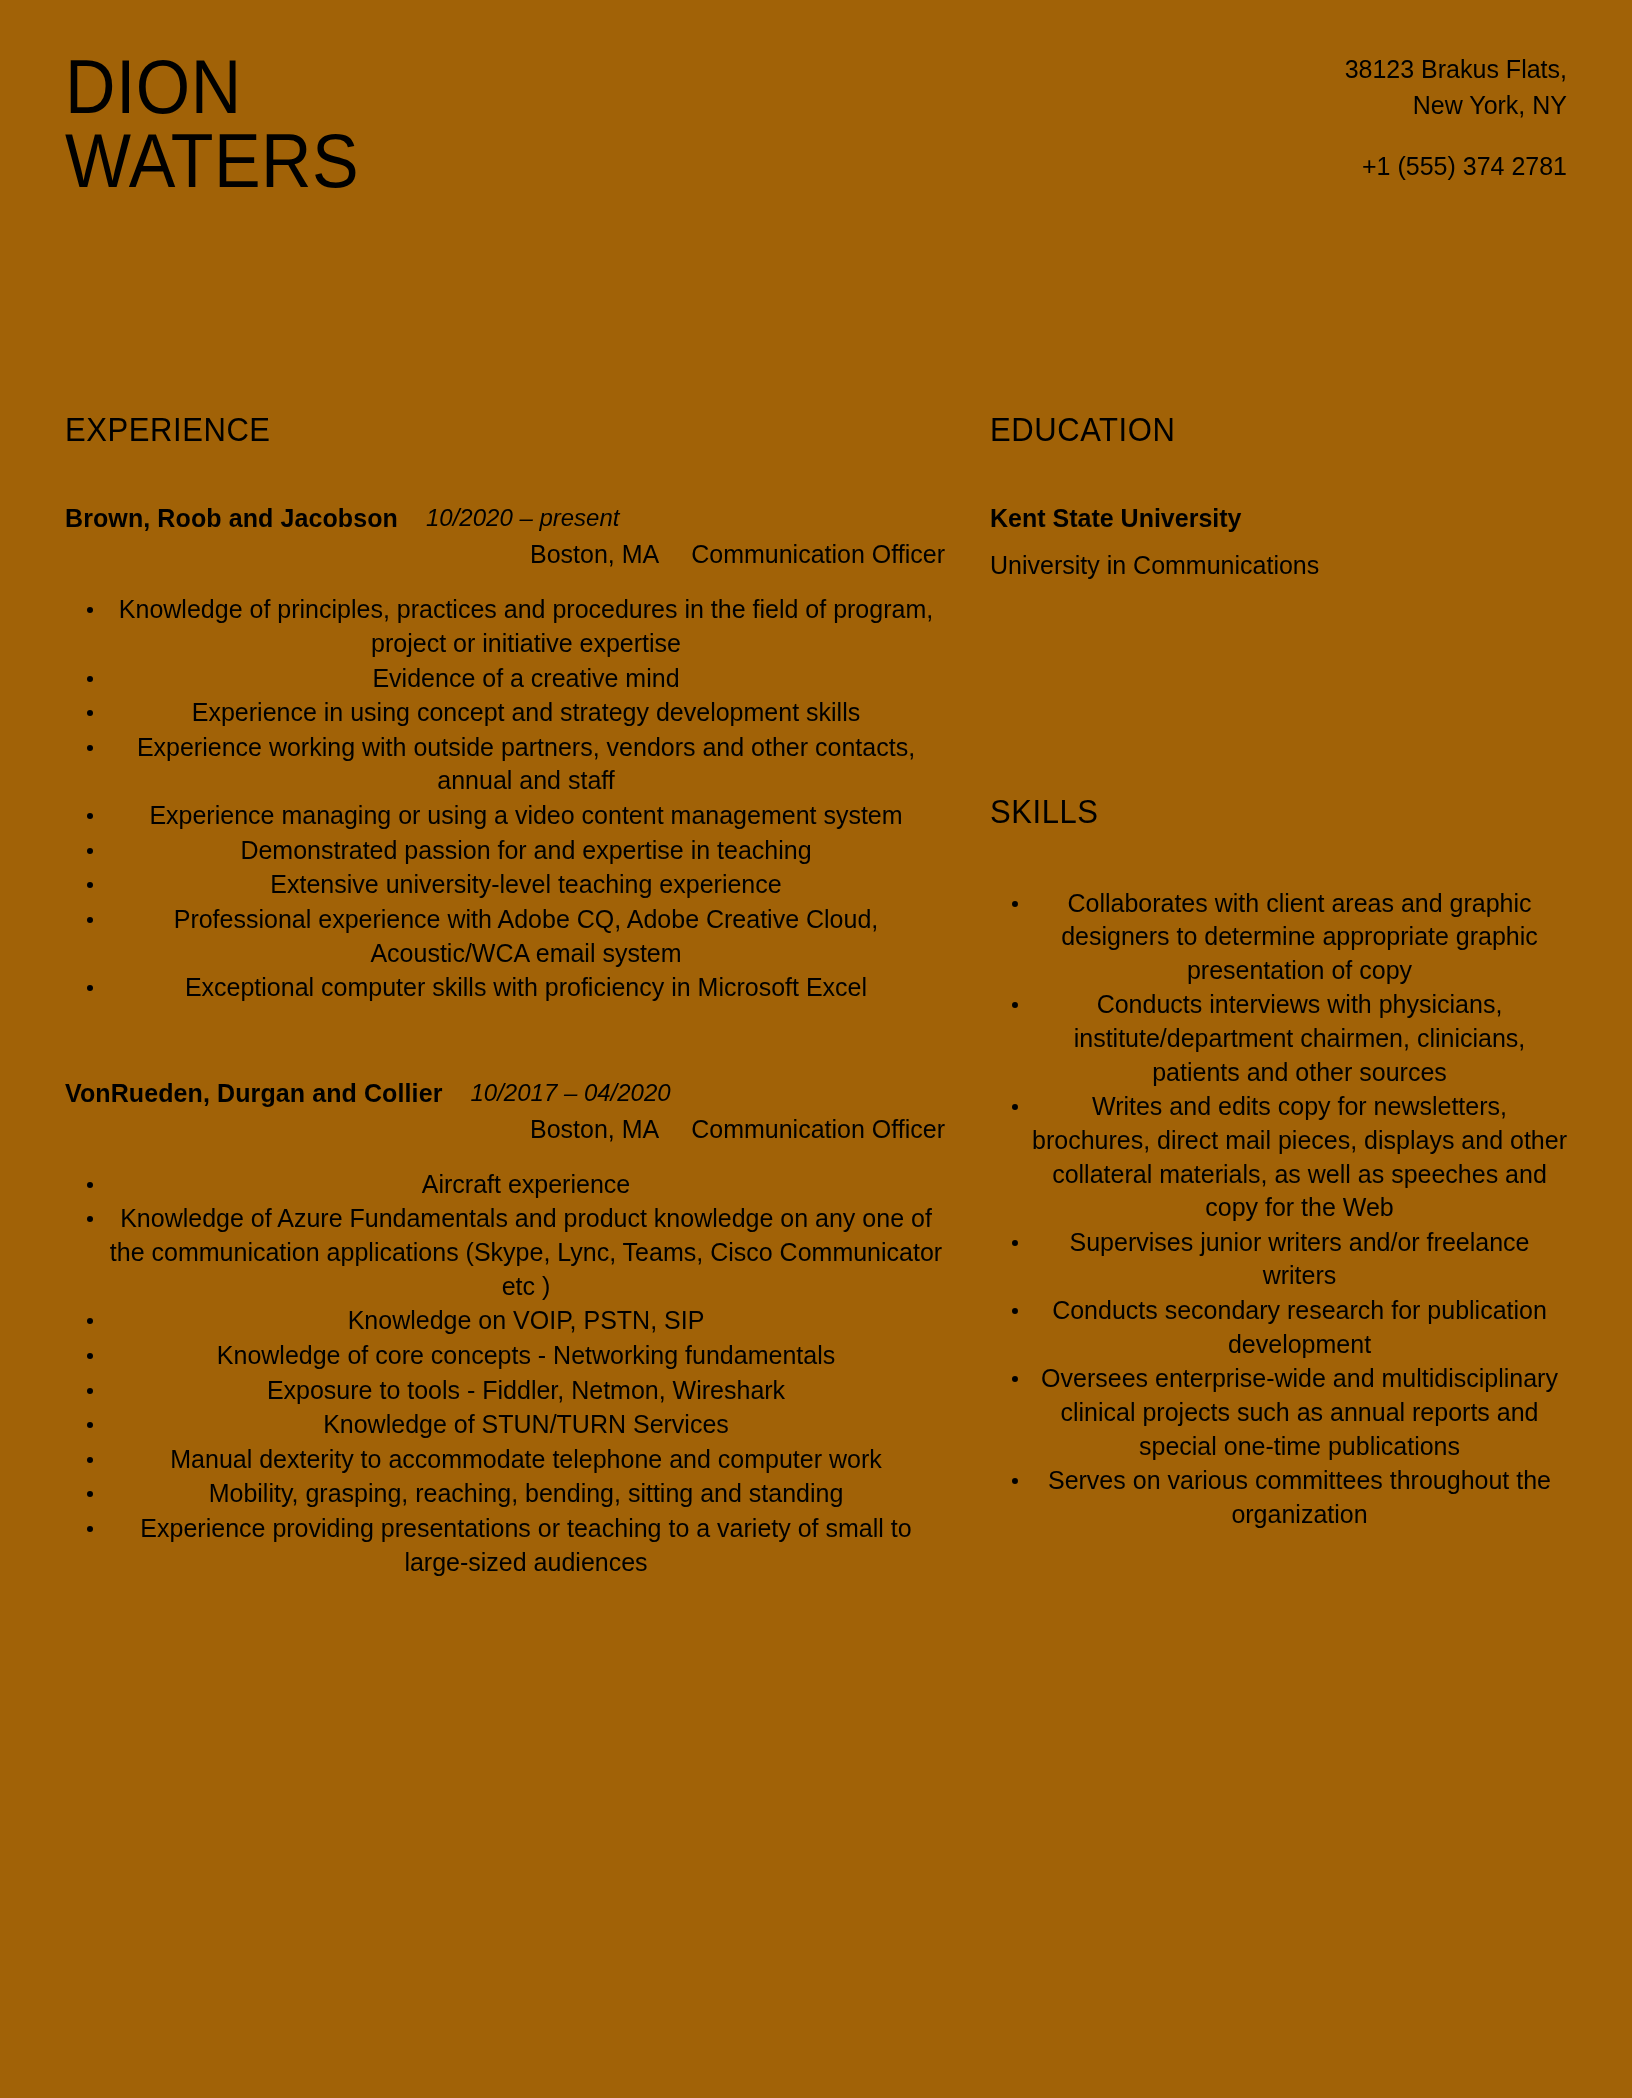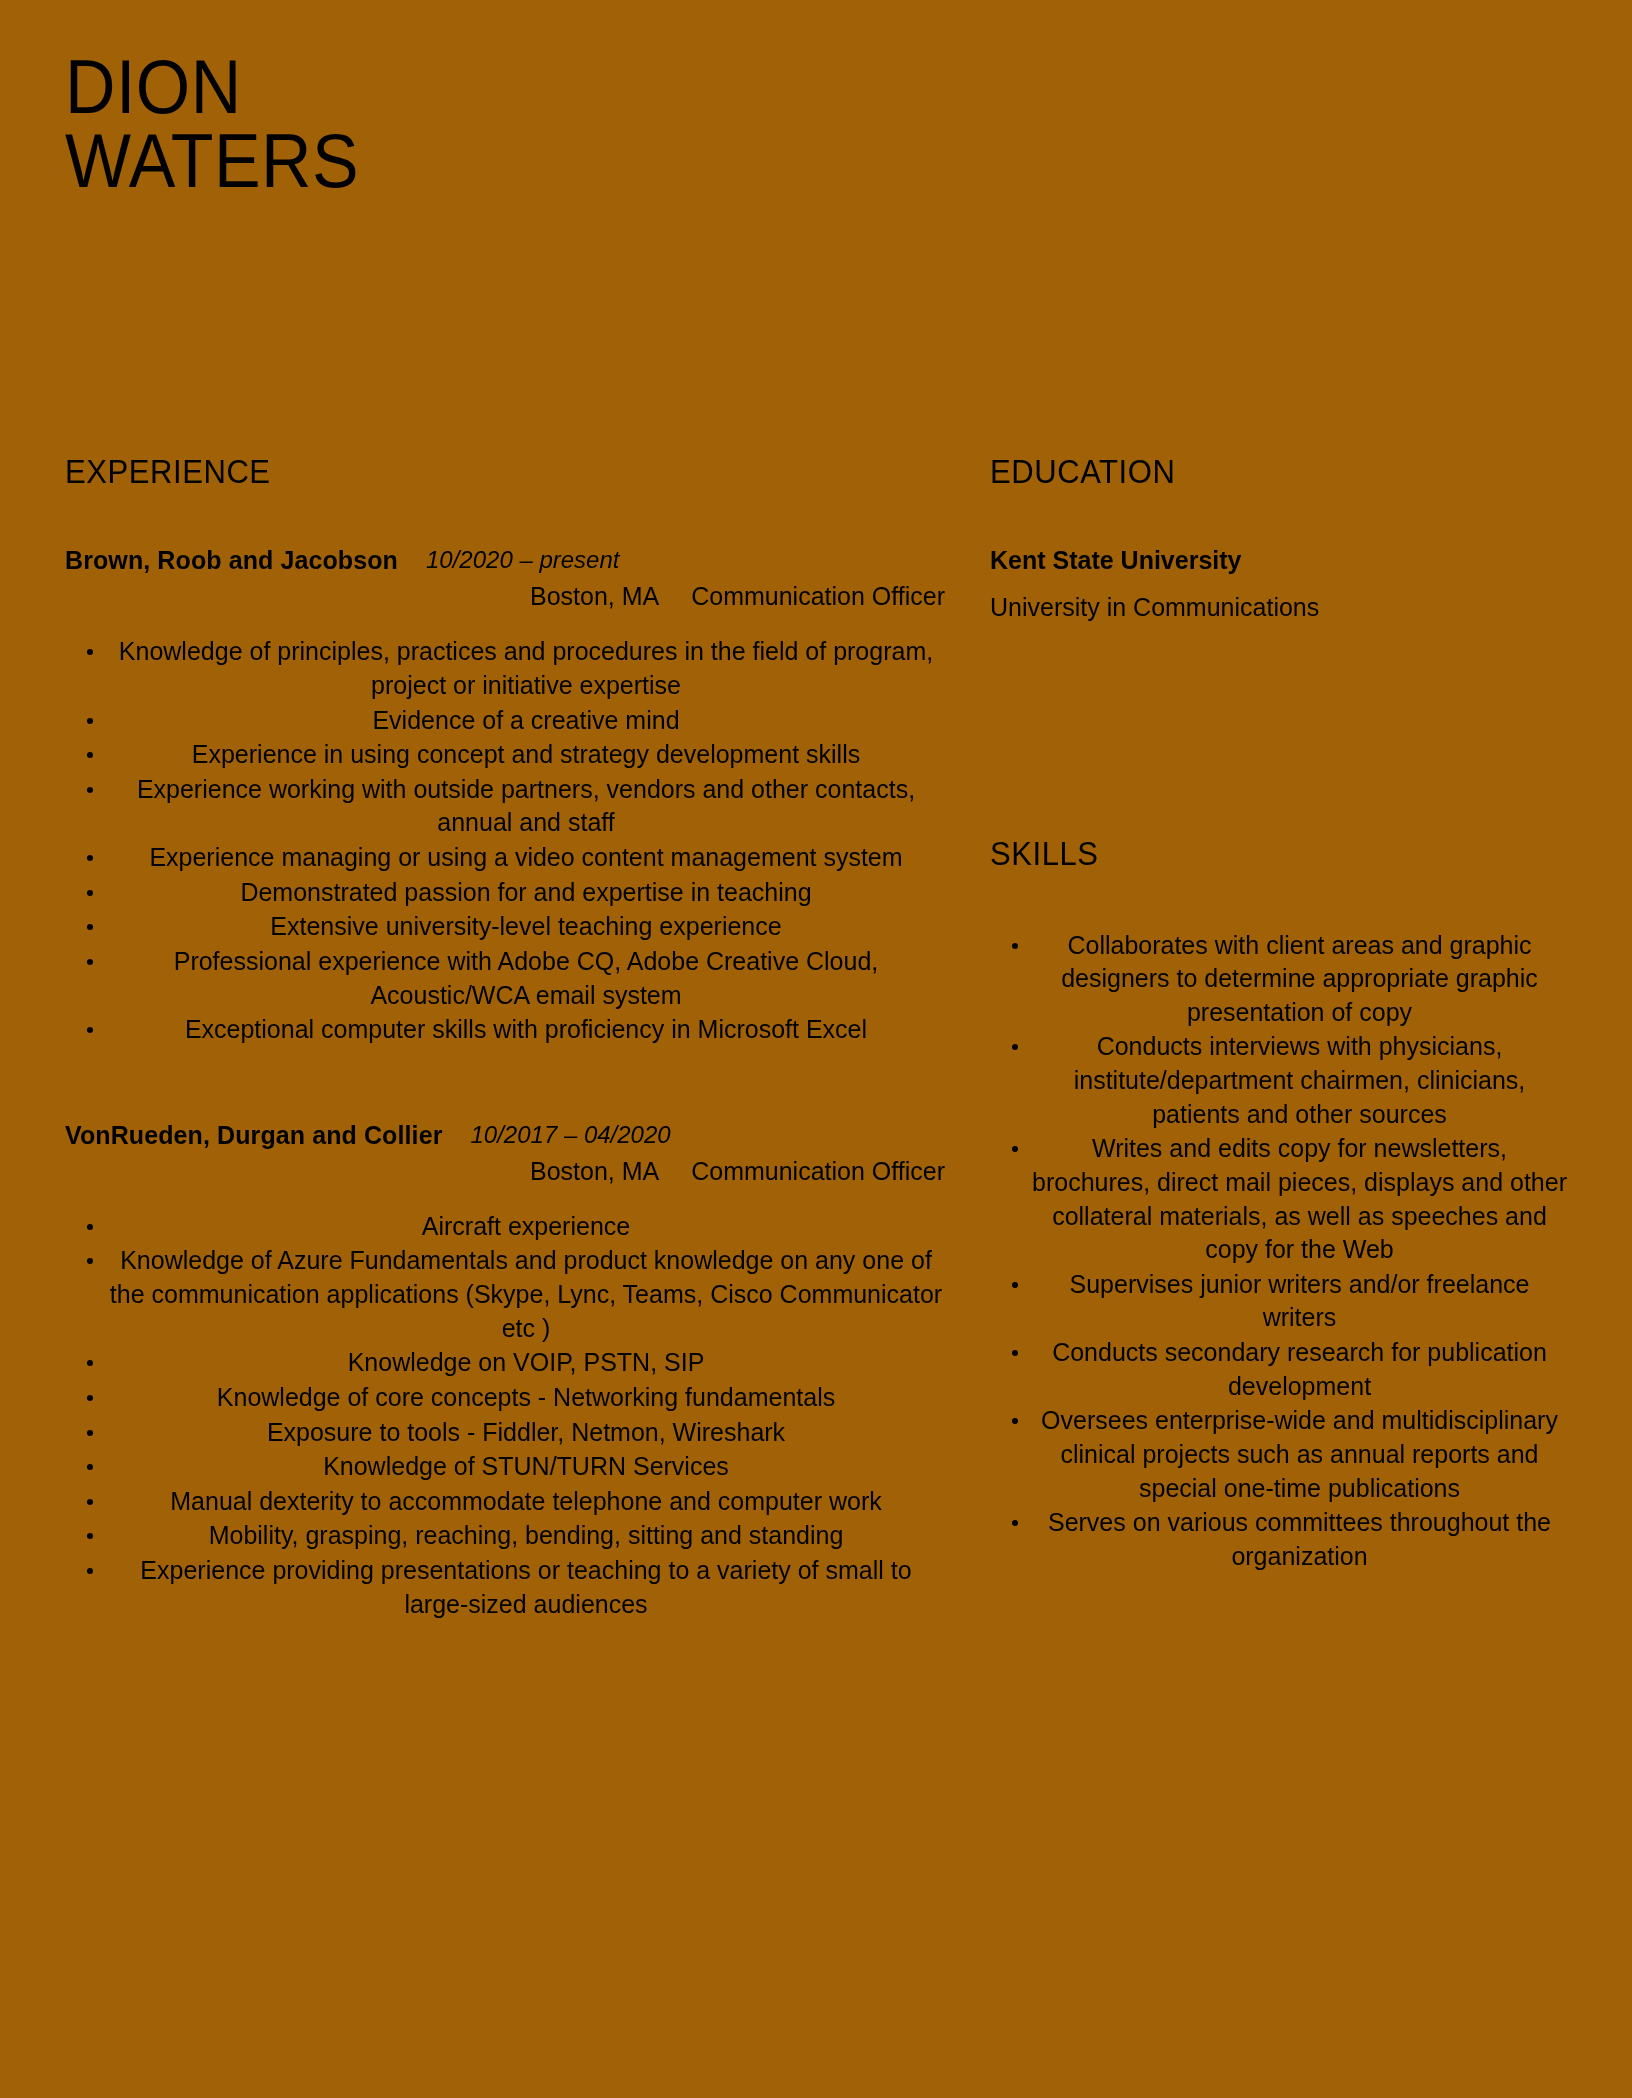--- a/index.html
+++ b/index.html
@@ -50,21 +50,21 @@
     font-weight: 400;
     padding-top: 6px;
   }
   .contact-gap {
     height: 26px;
   }
 
   
   .columns {
     position: absolute;
-    top: 454px;
+    top: 412px;
     left: 65px;
     width: 1502px;
     display: flex;
     align-items: flex-start;
   }
   .col-left {
     width: 880px;
     flex: 0 0 880px;
   }
   .col-spacer {
@@ -162,20 +162,26 @@
 
 <div class="page">
 
   <div class="header">
 
     <div class="name-block">
       <div class="name-line">DION</div>
       <div class="name-line">WATERS</div>
     </div>
 
+    <div class="contact-block">
+      <div>38123 Brakus Flats,</div>
+      <div>New York, NY</div>
+      <div class="contact-gap"></div>
+      <div>+1 (555) 374 2781</div>
+    </div>
 
   </div>
 
   <div class="columns">
 
     <div class="col-left">
 
       <h2 class="section-title">EXPERIENCE</h2>
 
       <div class="entry">

